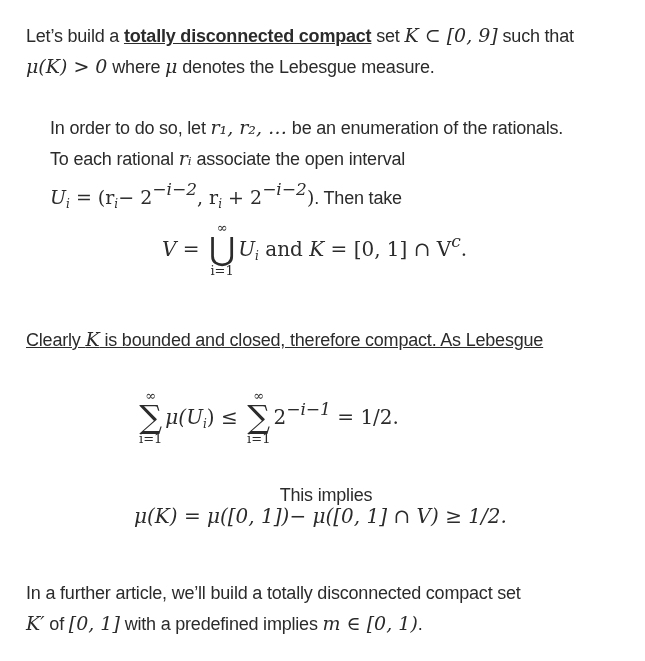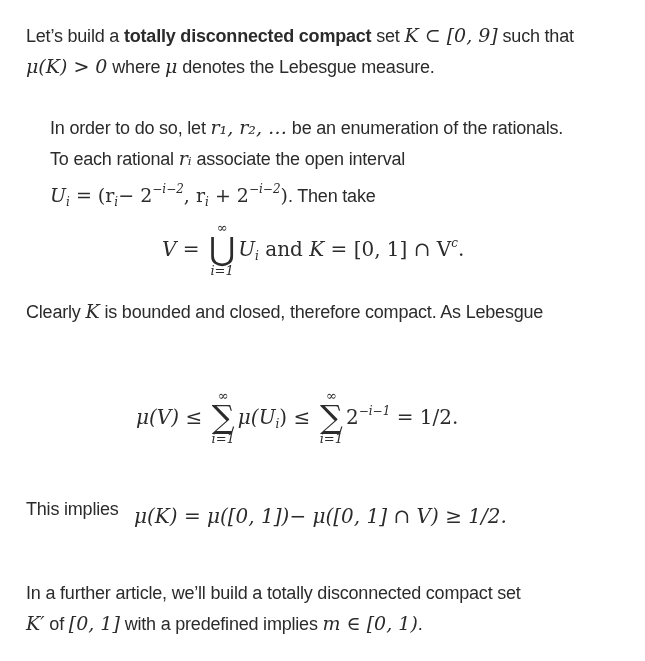--- a/index.html
+++ b/index.html
@@ -7,27 +7,27 @@
     width: 645px; height: 661px; overflow: hidden;
     font-family: "Liberation Sans", "DejaVu Sans", sans-serif;
     color: #2b2b2b;
     font-size: 18px;
   }
   .doc { position: relative; padding: 0 0 0 26px; width: 600px; }
   .para { position: absolute; left: 26px; width: 600px; line-height: 30px; font-size: 18px; letter-spacing: -0.2px; }
   .math { font-family: "DejaVu Serif", "Liberation Serif", serif; font-style: italic; font-size: 19px; letter-spacing: 0; }
   .mr { font-family: "DejaVu Serif", "Liberation Serif", serif; font-style: normal; font-size: 19px; }
   .sub { font-size: 12px; vertical-align: -4px; }
-  .sup { font-size: 12px; vertical-align: 9px; }
-  b { font-weight: bold; }
+  .sup { font-size: 17px; vertical-align: 9px; }
+  b { font-weight: bold; text-decoration: underline; }
   .display { position: absolute; font-family: "DejaVu Serif", "Liberation Serif", serif; font-size: 20px; white-space: nowrap; }
   .bigop { display: inline-block; position: relative; text-align: center; vertical-align: middle; margin: 0 3px; }
   .bigop .top { display: block; font-size: 13px; font-style: normal; line-height: 12px; }
   .bigop .sym { display: block; font-size: 32px; line-height: 30px; font-style: normal; }
-  .bigop .bot { display: block; font-size: 13px; font-style: italic; line-height: 14px; }
+  .bigop .bot { display: block; font-size: 13px; line-height: 14px; }
   .it { font-style: italic; }
 </style>
 </head>
 <body>
 
 <div class="doc">
 
   <div class="para" style="top:20px;">
     <span>Let’s build a </span><b>totally disconnected compact</b><span> set </span><span class="math">K ⊂ [0, 9]</span><span> such that</span><br>
     <span class="math">μ(K) &gt; 0</span><span> where </span><span class="math">μ</span><span> denotes the Lebesgue measure.</span>
@@ -36,29 +36,29 @@
   <div class="para" style="top:112px;margin-left:24px;">
     <span>In order to do so, let </span><span class="math">r₁, r₂, …</span><span> be an enumeration of the rationals.</span><br>
     <span>To each rational </span><span class="math">rᵢ</span><span> associate the open interval</span><br>
     <span class="math"><span>U</span><span class="sub">i</span><span class="mr"> = (r</span><span class="sub">i</span><span class="mr">− 2</span><span class="sup">−i−2</span><span class="mr">, r</span><span class="sub">i</span><span class="mr"> + 2</span><span class="sup">−i−2</span><span class="mr">)</span></span><span>. Then take</span>
   </div>
 
   <div class="display" style="top:222px; left:162px;">
     <span class="it">V = </span><span class="bigop"><span class="top">∞</span><span class="sym">⋃</span><span class="bot">i=1</span></span><span class="it">U</span><span class="sub it">i</span><span> and </span><span class="it">K</span><span> = [0, 1] ∩ V</span><span class="sup it">c</span><span>.</span>
   </div>
 
-  <div class="para" style="top:296px;">
+  <div class="para" style="top:324px;text-decoration:underline;">
     <span>Clearly </span><span class="math">K</span><span> is bounded and closed, therefore compact. As Lebesgue</span><br>
   </div>
 
   <div class="display" style="top:390px; left:136px;">
-    <span class="it">μ(V) ≤ </span><span class="bigop"><span class="top">∞</span><span class="sym">∑</span><span class="bot">i=1</span></span><span class="it">μ(U</span><span class="sub it">i</span><span>) ≤ </span><span class="bigop"><span class="top">∞</span><span class="sym">∑</span><span class="bot">i=1</span></span><span>2</span><span class="sup it">−i−1</span><span> = 1/2.</span>
+    <span class="bigop"><span class="top">∞</span><span class="sym">∑</span><span class="bot">i=1</span></span><span class="it">μ(U</span><span class="sub it">i</span><span>) ≤ </span><span class="bigop"><span class="top">∞</span><span class="sym">∑</span><span class="bot">i=1</span></span><span>2</span><span class="sup it">−i−1</span><span> = 1/2.</span>
   </div>
 
-  <div class="para" style="top:494px;">
+  <div class="para" style="top:480px;text-align:center;">
     <span>This implies</span>
   </div>
 
   <div class="display" style="top:504px; left:134px;">
     <span class="it">μ(K) = μ([0, 1])− μ([0, 1] ∩ V) ≥ 1/2.</span>
   </div>
 
   <div class="para" style="top:578px;">
     <span>In a further article, we’ll build a totally disconnected compact set</span><br>
     <span class="math">K′</span><span> of </span><span class="math">[0, 1]</span><span> with a predefined implies </span><span class="math">m ∈ [0, 1)</span><span>.</span>

